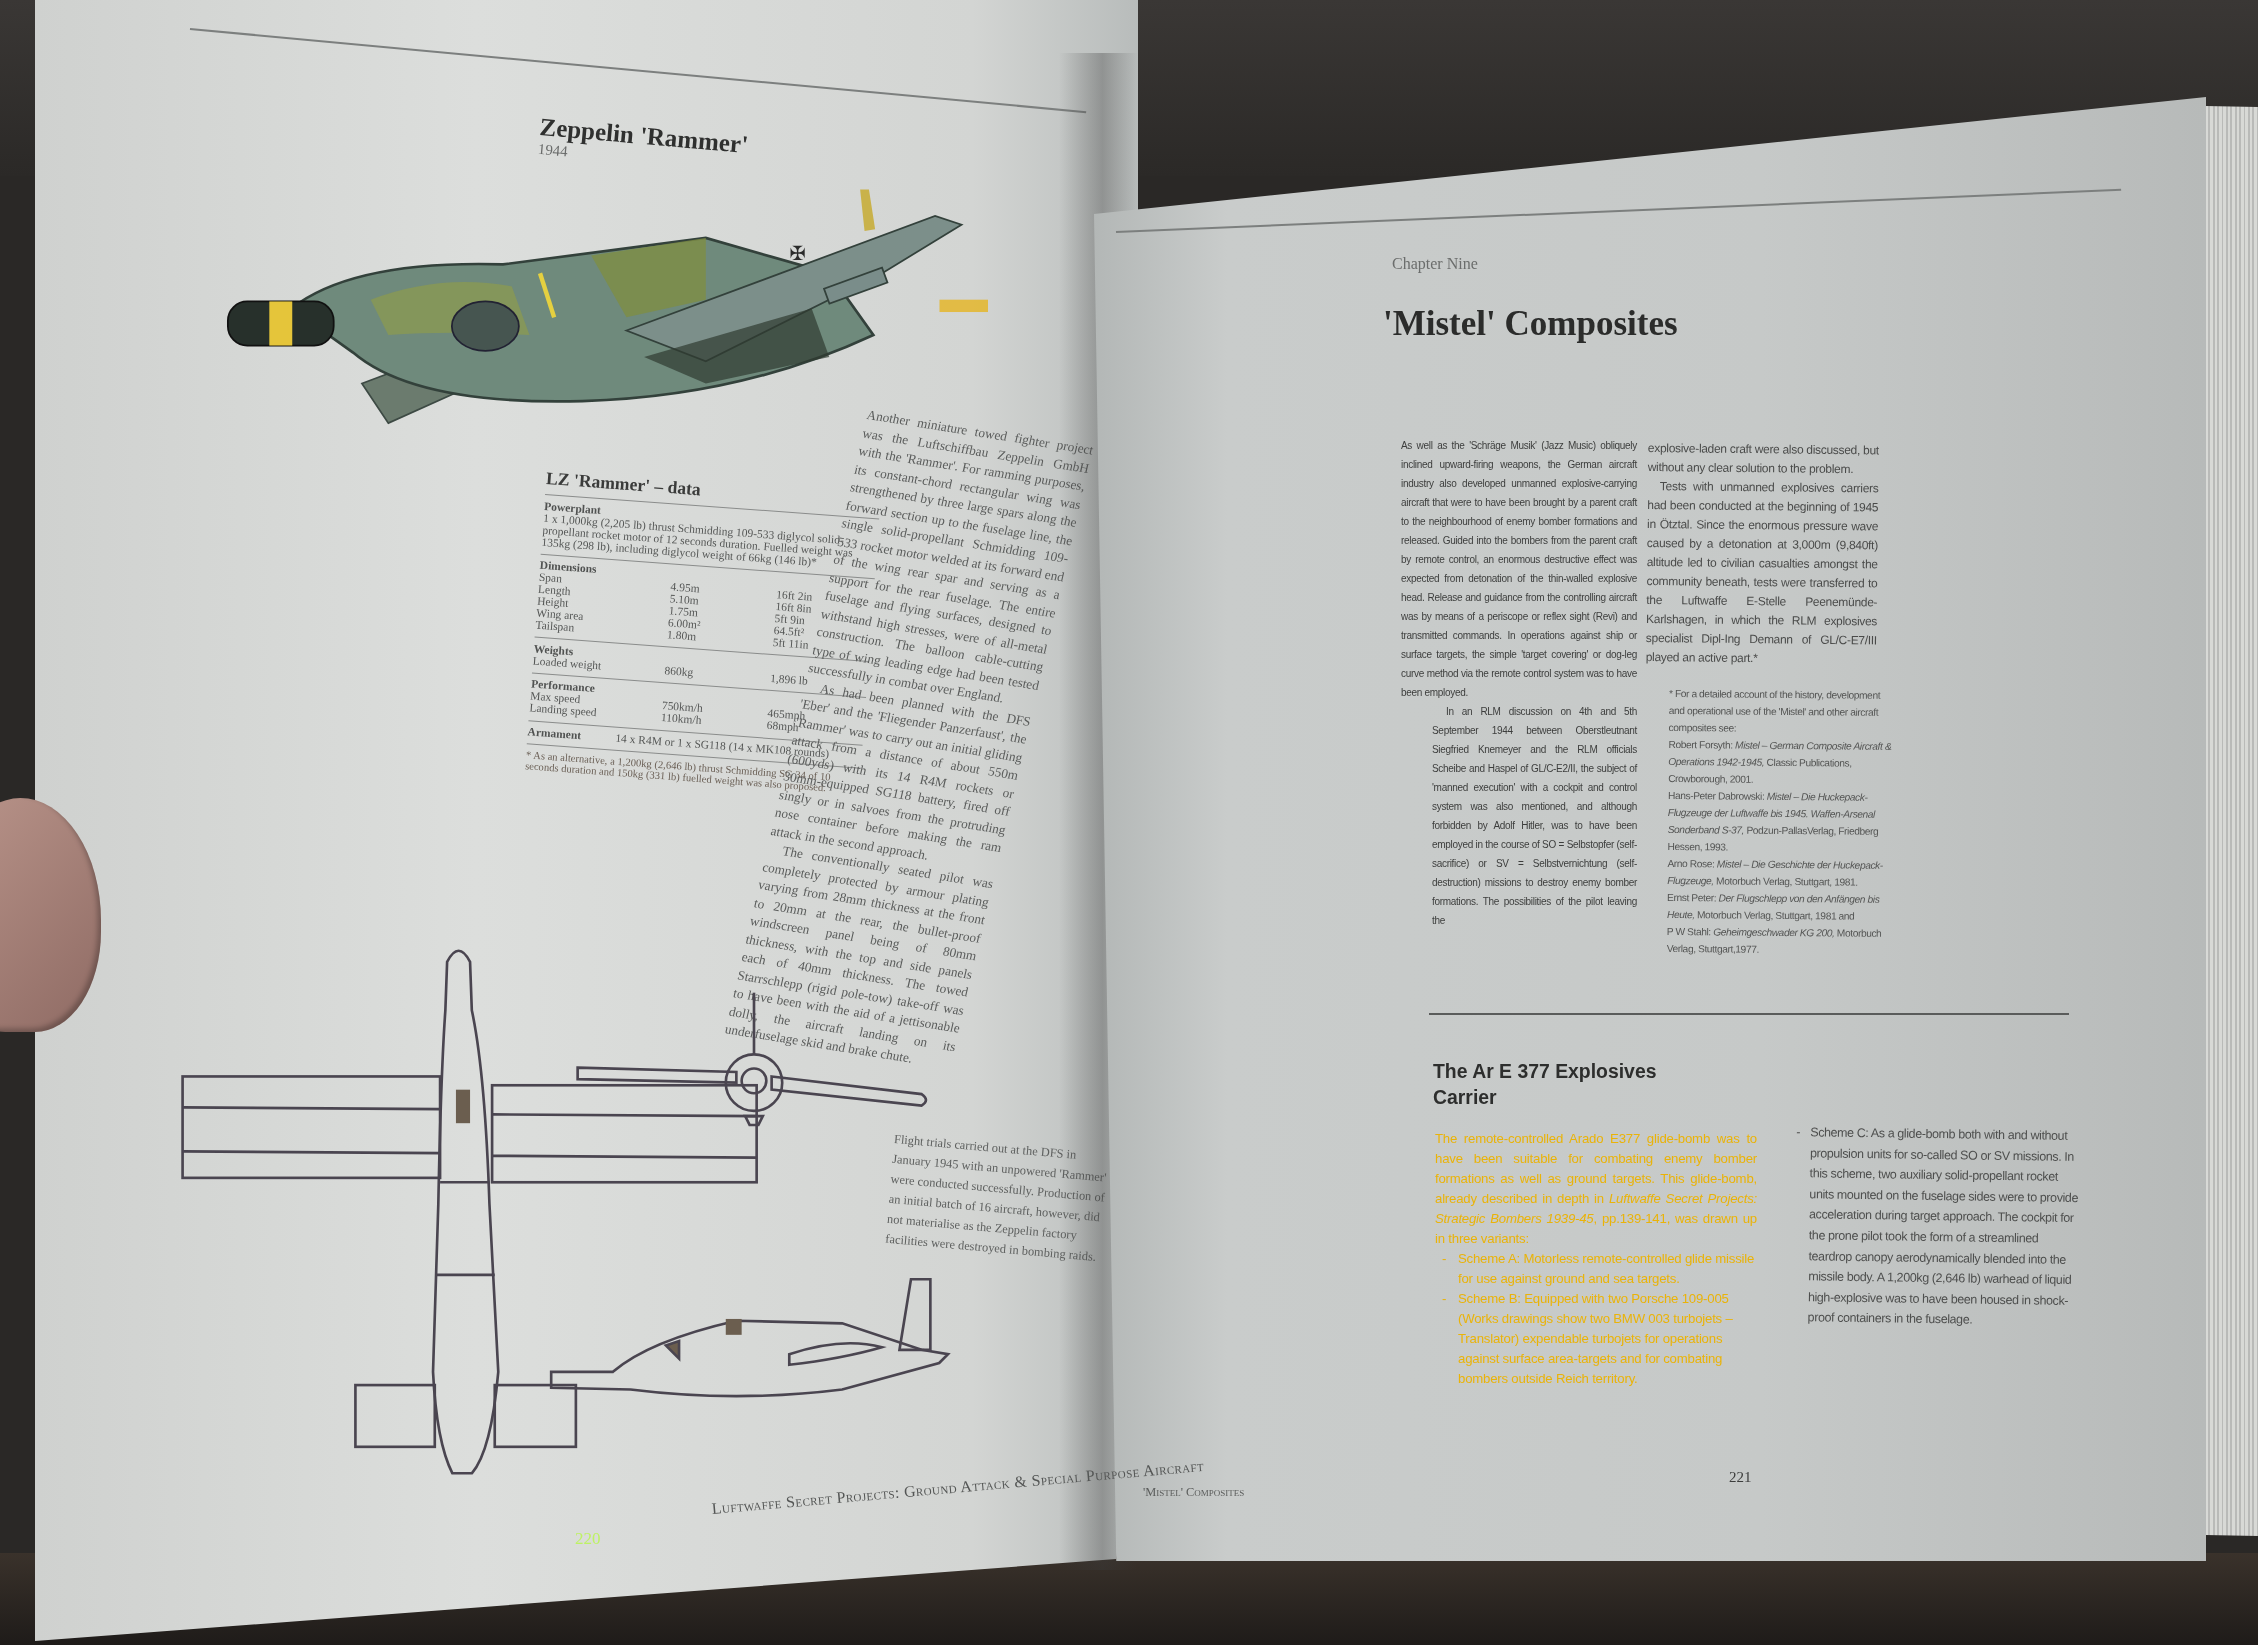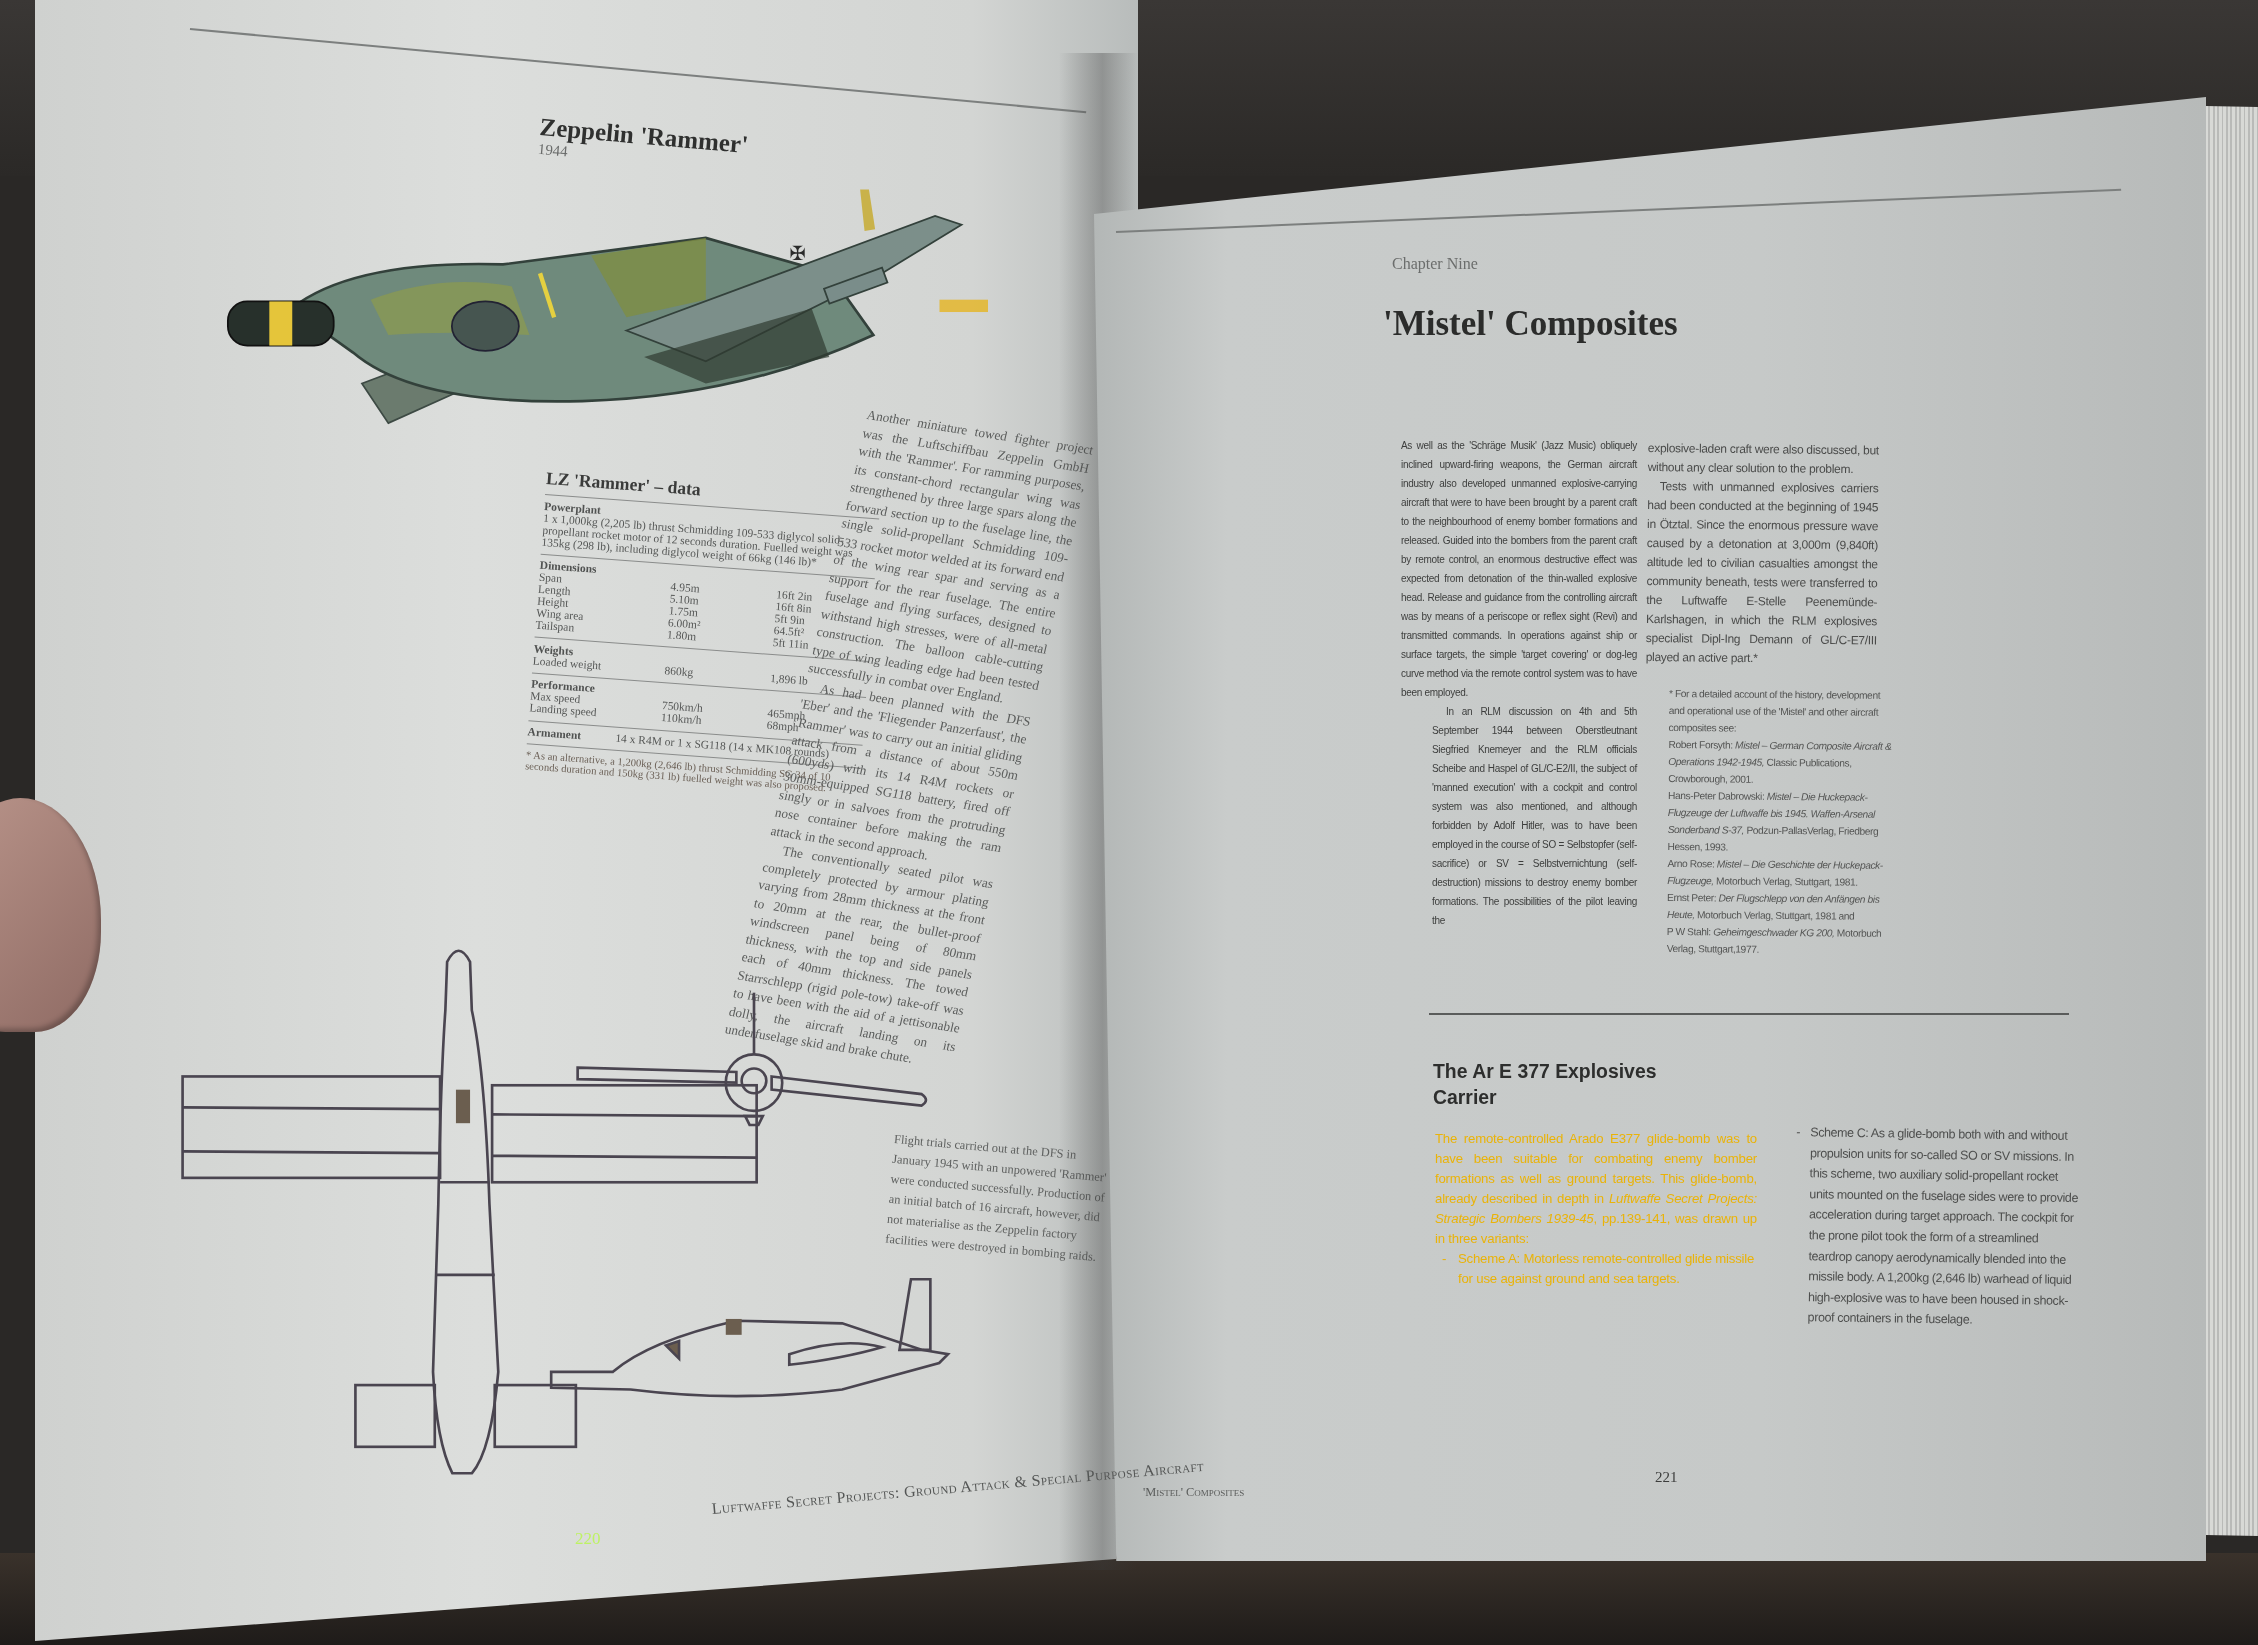--- a/index.html
+++ b/index.html
@@ -65,21 +65,21 @@
   .ar-col1 li:before{content:"-";position:absolute;left:-16px;}
   .ar-col2{left:1791px;top:1122px;width:291px;font-size:12.5px;line-height:20.6px;color:#4e4f4e;
            font-family:"Liberation Sans",sans-serif;letter-spacing:-0.4px;transform:rotate(.8deg);transform-origin:left top;}
   .ar-col2 ul{margin:0;padding-left:19.4px;list-style:none;}
   .ar-col2 li{position:relative;}
   .ar-col2 li:before{content:"-";position:absolute;left:-14px;}
   .pg-left{left:575px;top:1529px;font-size:17px;color:#bef264;}
   .run-left{left:711px;top:1500px;font-size:16px;color:#545655;font-variant:small-caps;letter-spacing:0.4px;
             transform:rotate(-5deg);transform-origin:left top;}
   .run-right{left:1143px;top:1485px;font-size:12.4px;color:#5a5c5b;font-variant:small-caps;}
-  .pg-right{left:1655px;top:1469px;font-size:15px;color:#3c3d3c;}
+  .pg-right{left:1729px;top:1469px;font-size:15px;color:#3c3d3c;}
 </style>
 </head>
 <body>
 
 <div class="bg-top"></div>
 <div class="bg-bottom"></div>
 <div class="book-edge-right"></div>
 
 <div class="page-left"></div>
 <div class="hand"></div>
@@ -241,20 +241,21 @@
 </div>
 
 <div class="rule" style="left:1429px;top:1013px;width:640px;background:#5a5c5b;height:1.8px;"></div>
 
 <div class="abs sec-head" style="width:265px;">The Ar E 377 Explosives Carrier</div>
 
 <div class="abs ar-col1">
   <p><span>The remote-controlled Arado E377 glide-bomb was to have been suitable for combating enemy bomber formations as well as ground targets. This glide-bomb, already described in depth in </span><i>Luftwaffe Secret Projects: Strategic Bombers 1939-45</i><span>, pp.139-141, was drawn up in three variants:</span></p>
   <ul>
     <li>Scheme A: Motorless remote-controlled glide missile for use against ground and sea targets.</li>
+    <li>Scheme B: Equipped with two Porsche 109-005 (Works drawings show two BMW 003 turbojets – Translator) expendable turbojets for operations against surface area-targets and for combating bombers outside Reich territory.</li>
   </ul>
 </div>
 <div class="abs ar-col2">
   <ul>
     <li>Scheme C: As a glide-bomb both with and without propulsion units for so-called SO or SV missions. In this scheme, two auxiliary solid-propellant rocket units mounted on the fuselage sides were to provide acceleration during target approach. The cockpit for the prone pilot took the form of a streamlined teardrop canopy aerodynamically blended into the missile body. A 1,200kg (2,646 lb) warhead of liquid high-explosive was to have been housed in shock-proof containers in the fuselage.</li>
   </ul>
 </div>
 
 <div class="abs pg-left">220</div>
 <div class="abs run-left">Luftwaffe Secret Projects: Ground Attack &amp; Special Purpose Aircraft</div>

